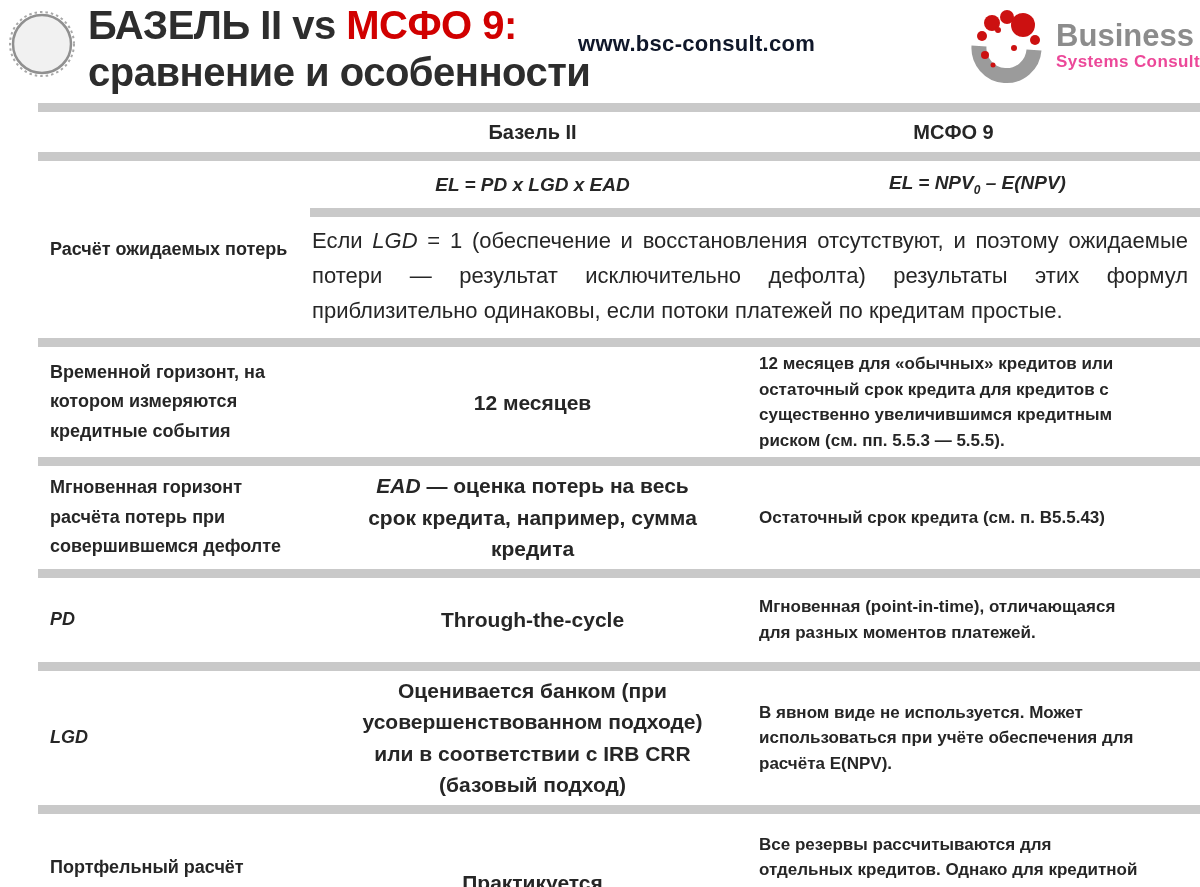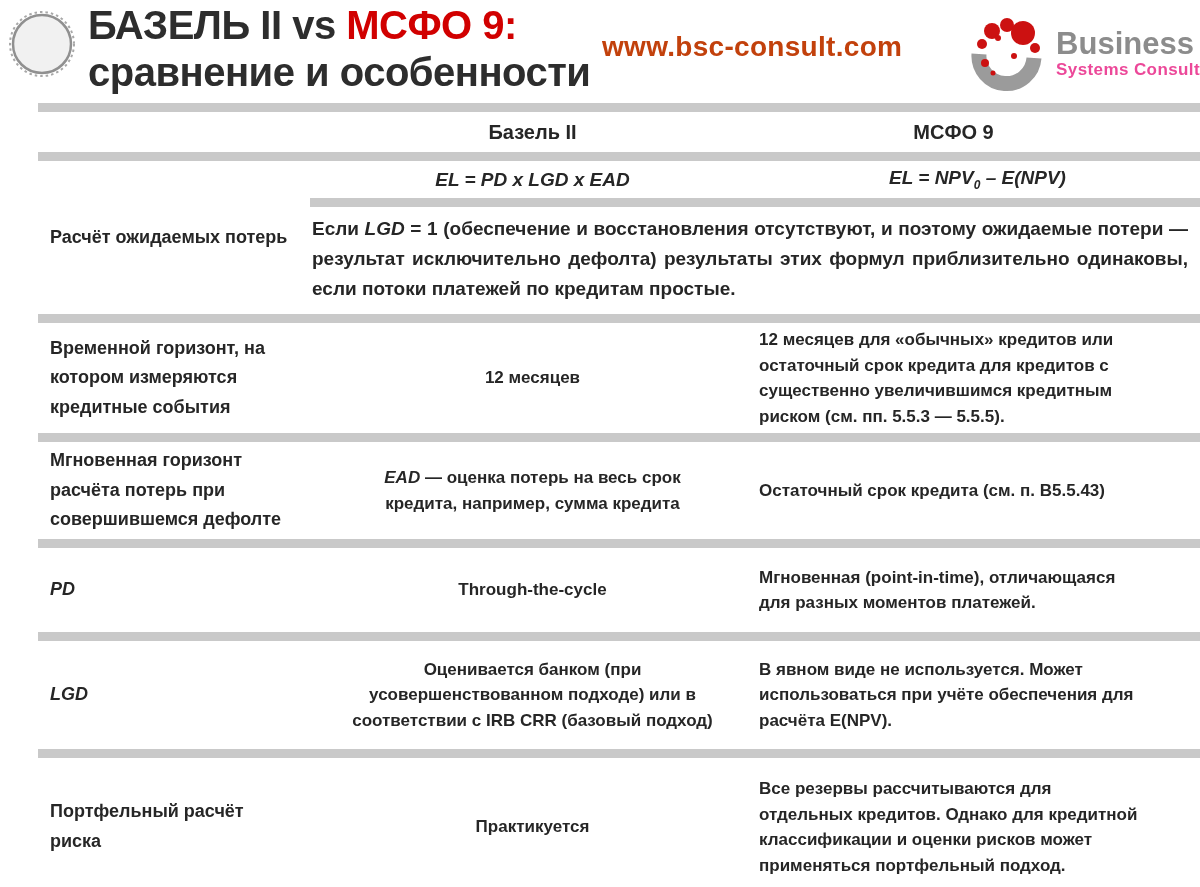--- a/index.html
+++ b/index.html
@@ -4,49 +4,49 @@
 <style>
   html,body{margin:0;padding:0;background:#ffffff;}
   body{width:1200px;height:887px;position:relative;overflow:hidden;
        font-family:"Liberation Sans", sans-serif;color:#262626;}
 
   
   .logo-circle{position:absolute;left:8px;top:8px;}
   .slide-title{position:absolute;left:88px;top:2px;font-size:40px;font-weight:800;
                line-height:1.17;color:#2d2d2d;letter-spacing:-0.5px;white-space:nowrap;}
   .slide-title .red{color:#d10000;}
-  .website{position:absolute;left:602px;top:31px;font-size:28px;font-weight:700;
-           color:#c2410c;letter-spacing:0.3px;}
-  .brand{position:absolute;right:0;top:16px;display:flex;align-items:center;justify-content:flex-end;}
+  .website{position:absolute;left:578px;top:31px;font-size:22px;font-weight:700;
+           color:#0f172a;letter-spacing:0.3px;}
+  .brand{position:absolute;right:0;top:8px;display:flex;align-items:center;justify-content:flex-end;}
   .brand-text{margin-left:4px;}
   .brand-name{font-size:31px;font-weight:700;color:#8c8c8c;line-height:1.05;}
   .brand-sub{font-size:17px;font-weight:700;color:#ec4899;letter-spacing:0.4px;}
 
   
   .table{position:absolute;left:38px;top:103px;width:1162px;}
   .hbar{height:9px;background:#c9c9c9;}
   .trow{display:flex;align-items:stretch;}
   .c1{width:272px;box-sizing:border-box;padding:4px 14px 4px 12px;display:flex;
       align-items:center;font-size:18px;font-weight:700;line-height:1.65;}
   .c2{width:445px;box-sizing:border-box;padding:4px 40px;display:flex;align-items:center;
-      justify-content:center;text-align:center;font-size:17px;font-weight:700;line-height:1.5;}
+      justify-content:center;text-align:center;font-size:21px;font-weight:700;line-height:1.5;}
   .c3{width:445px;box-sizing:border-box;padding:4px 52px 4px 4px;display:flex;
       align-items:center;text-align:left;font-size:17px;font-weight:700;line-height:1.5;}
   .r-head{height:40px;}
   .r-head .c2,.r-head .c3{font-size:20px;}
   .ital{font-style:italic;}
 
   
   .group-right{width:890px;box-sizing:border-box;}
-  .frow{display:flex;height:37px;}
+  .frow{display:flex;height:47px;}
   .fcell{width:445px;display:flex;align-items:center;justify-content:center;
          font-size:19px;font-weight:700;font-style:italic;}
   .fcell sub{font-size:12px;}
   .note{box-sizing:border-box;min-height:92px;padding:7px 12px 10px 2px;text-align:justify;
-        font-size:19px;font-weight:700;line-height:1.58;}
+        font-size:22px;font-weight:400;line-height:1.58;}
 
   .r2{min-height:106px;}
   .r3{min-height:96px;}
   .r4{min-height:84px;}
   .r5{min-height:108px;}
   .r6{min-height:138px;}
 </style>
 </head>
 <body>
 

